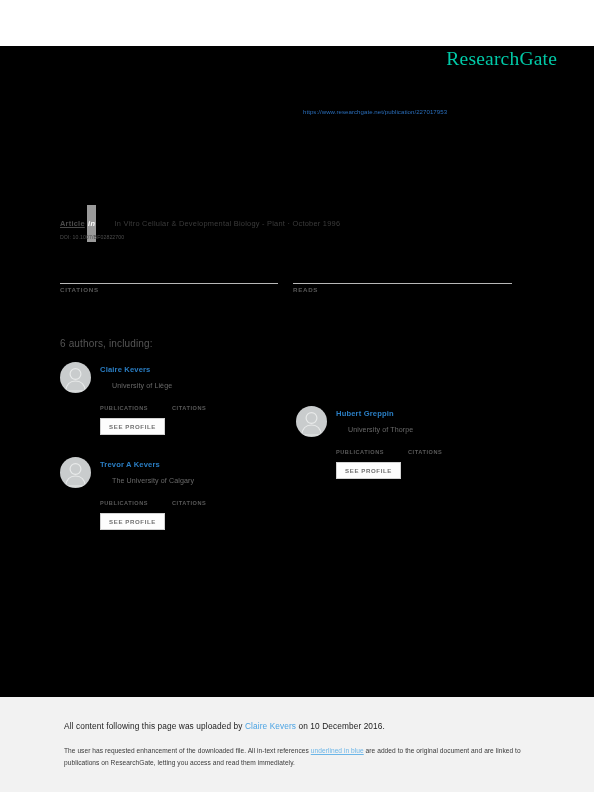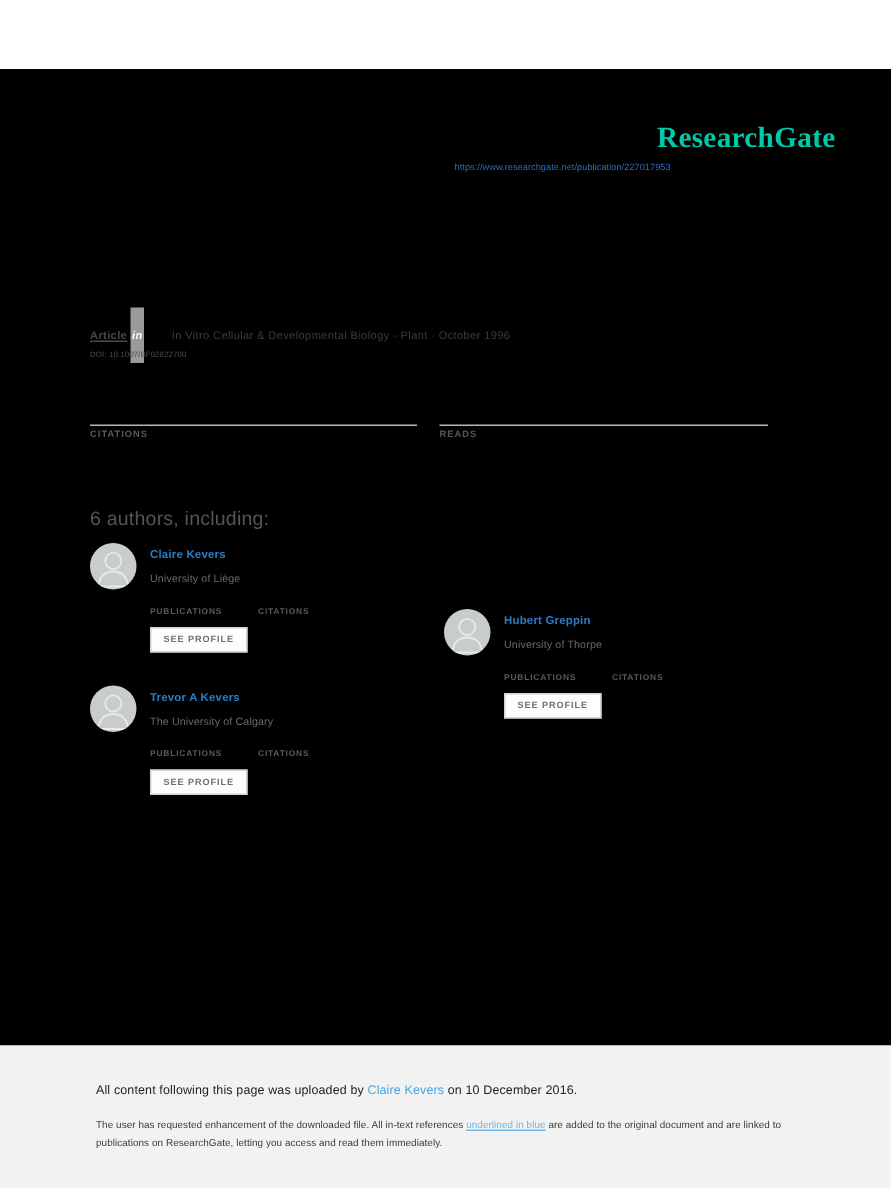--- a/index.html
+++ b/index.html
@@ -39,25 +39,24 @@
     background: #000000;
   }
 
   
   .rg-logo {
     position: absolute;
     right: 37px;
     top: 48px;
     font-family: "Liberation Serif", serif;
     font-size: 19.5px;
-    font-weight: bold;
+    font-weight: normal;
     letter-spacing: 0.2px;
     color: #00c9a7;
     white-space: nowrap;
-    margin-top: 34px;
   }
 
   
   .pub-url {
     position: absolute;
     left: 303px;
     top: 108px;
     font-size: 6.1px;
     color: #2a6ebb;
     letter-spacing: 0.05px;
@@ -125,21 +124,21 @@
     letter-spacing: 0.7px;
     color: #585858;
     font-weight: bold;
   }
 
   
   .authors-heading {
     position: absolute;
     left: 60px;
     top: 338px;
-    font-size: 13px;
+    font-size: 10px;
     color: #555555;
     letter-spacing: 0.15px;
   }
 
   .author {
     position: absolute;
     width: 240px;
     height: 100px;
   }
   .author.a0 { left: 60px;  top: 362px; }
@@ -163,21 +162,21 @@
     left: 40px;
     top: 3px;
     font-size: 7.6px;
     font-weight: bold;
     color: #2a7ec4;
     letter-spacing: 0.15px;
     white-space: nowrap;
   }
   .author-affil {
     position: absolute;
-    left: 40px;
+    left: 52px;
     top: 20px;
     font-size: 7.1px;
     color: #6a6a6a;
     letter-spacing: 0.1px;
     white-space: nowrap;
   }
 
   .author-stats {
     position: absolute;
     left: 40px;

